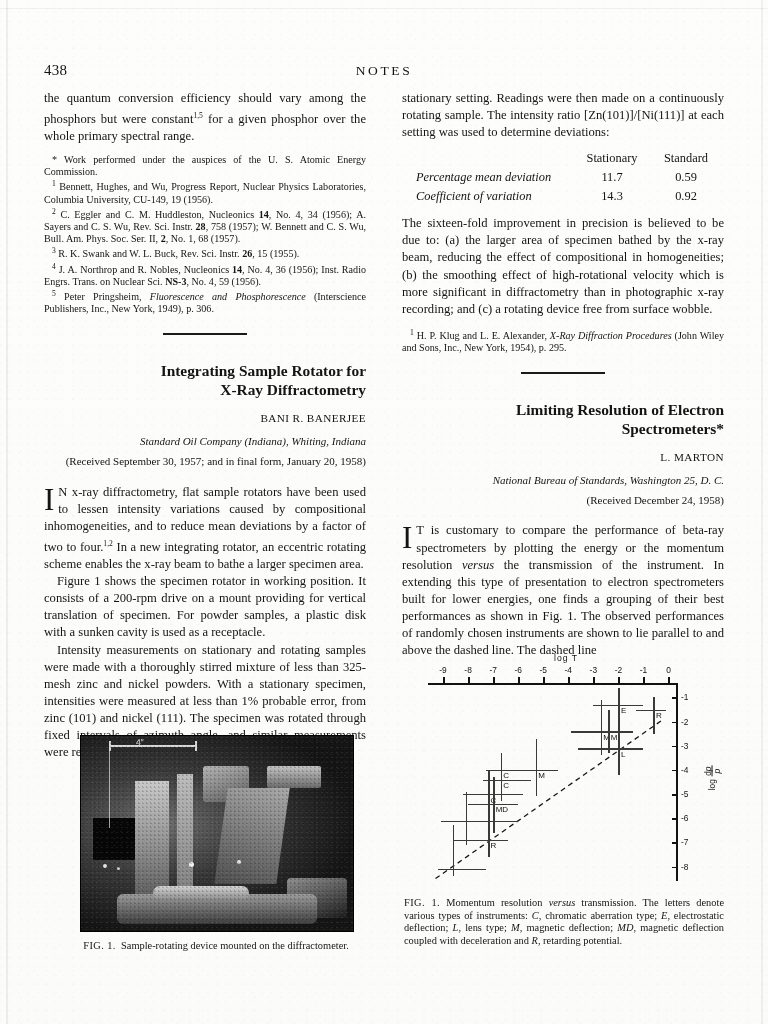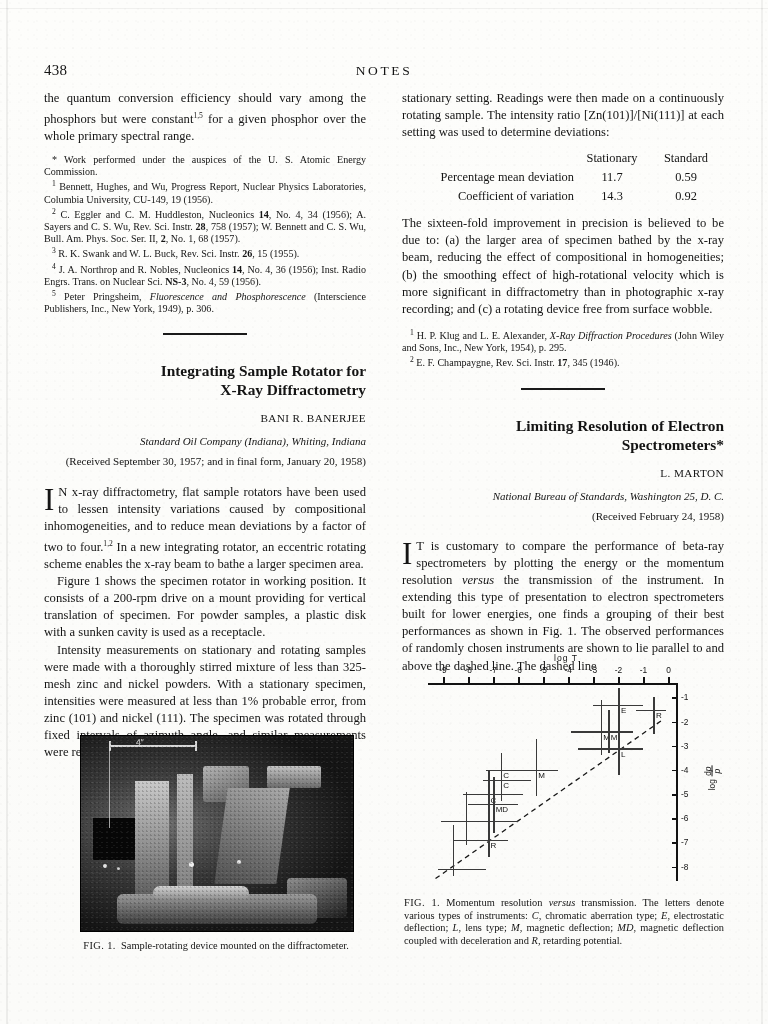--- a/index.html
+++ b/index.html
@@ -171,21 +171,21 @@
 
   
   .devtable {
     margin: 7px 0 8px 0;
     font-size: 12.4px;
     line-height: 17px;
     width: 322px;
   }
   .devtable td { padding: 0; }
   .dev-head { text-align: center; }
-  .dev-label { text-align: right; padding-left: 12px !important; }
+  .dev-label { text-align: left; padding-left: 12px !important; font-style: italic; }
   .dev-num { text-align: center; width: 72px; }
 
   
   .chart-fig { position: absolute; left: 404px; top: 657px; width: 320px; }
   .chart {
     position: relative;
     width: 320px; height: 232px;
     font-family: "Liberation Sans", sans-serif;
   }
   .ax { position: absolute; background: #121212; }
@@ -364,34 +364,31 @@
     </tbody>
       </table>
 
     <p class="just">The sixteen-fold improvement in precision is believed to be due to: (a) the larger area of specimen bathed by the x-ray beam, reducing the effect of compositional in homogeneities; (b) the smoothing effect of high-rotational velocity which is more significant in diffractometry than in photographic x-ray recording; and (c) a rotating device free from surface wobble.</p>
 
     <div class="fnblock">
       <p>
         <span class="fnmark">1</span> H. P. Klug and L. E. Alexander, <span class="it">X-Ray Diffraction Procedures</span>
         (John Wiley and Sons, Inc., New York, 1954), p. 295.
       </p>
-      <p>
-        <span class="fnmark">2</span> E. F. Champaygne, Rev. Sci. Instr. <span class="bd">17</span>, 345 (1946).
-      </p>
     </div>
 
     <div class="arthead">
       <div class="rule"></div>
       <div class="arttitle">
         <span>Limiting Resolution of Electron</span><br>
         <span>Spectrometers*</span>
       </div>
       <div class="author sc">L. MARTON</div>
       <div class="affil">National Bureau of Standards, Washington 25, D. C.</div>
-      <div class="received">(Received February 24, 1958)</div>
+      <div class="received">(Received December 24, 1958)</div>
     </div>
 
     <p class="just dropcap-p">
       <span class="dropcap">I</span>T
       is customary to compare the performance of beta-ray
       spectrometers by plotting the energy or the momentum
       resolution <span class="it">versus</span> the transmission of the instrument. In
       extending this type of presentation to electron spectrometers built for
       lower energies, one finds a grouping of their best performances as shown
       in Fig. 1. The observed performances of randomly chosen instruments are

